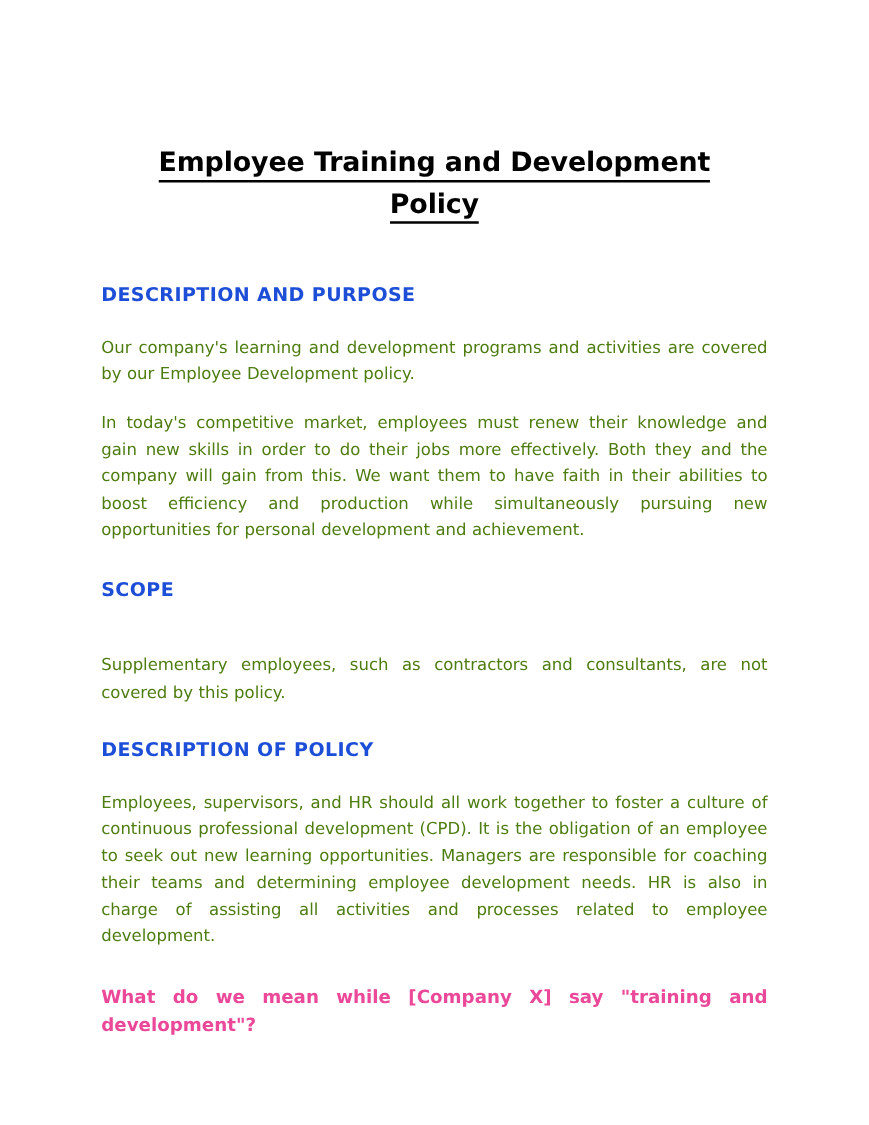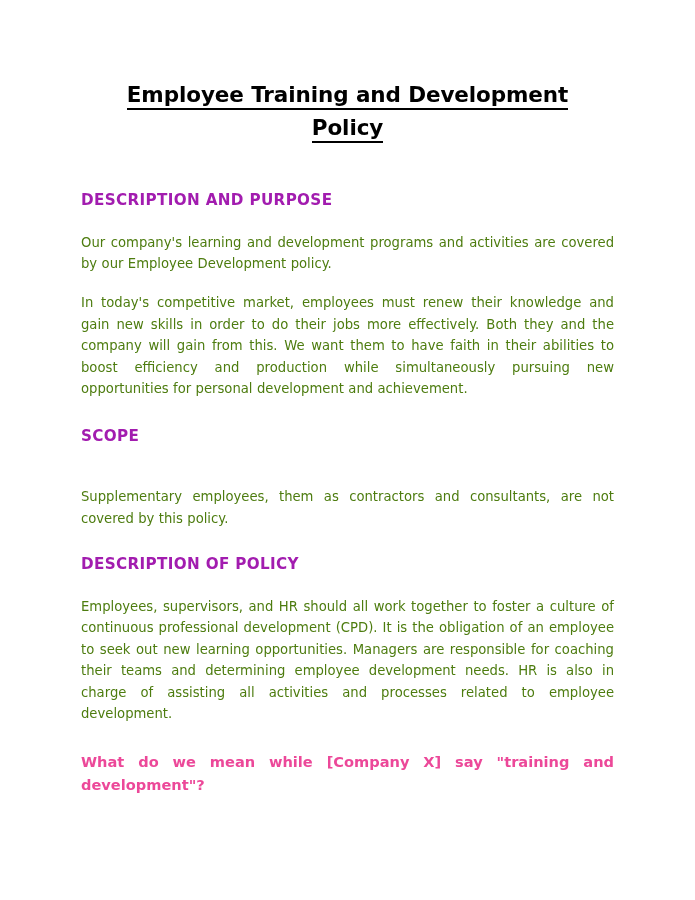--- a/index.html
+++ b/index.html
@@ -18,21 +18,21 @@
     color: #000000;
     -webkit-font-smoothing: antialiased;
     overflow: hidden;
   }
 
   .page {
     width: 695px;
     height: 900px;
     background: #ffffff;
     position: relative;
-    padding: 78px 81px 0 81px;
+    padding: 114px 81px 0 81px;
   }
 
   .doc-title {
     font-size: 21.5px;
     font-weight: bold;
     text-align: center;
     line-height: 1.55;
     letter-spacing: -0.1px;
     margin: 0 0 0 0;
     padding: 0;
@@ -48,21 +48,21 @@
 
   .spacer-after-title { height: 46px; }
 
   h2.section-heading {
     font-size: 15.2px;
     font-weight: bold;
     margin: 0;
     padding: 0;
     line-height: 1.25;
     letter-spacing: 0.35px;
-    color: #a21caf;
+    color: #1d4ed8;
   }
 
   p.body-text {
     font-size: 13.2px;
     line-height: 1.62;
     text-align: justify;
     text-justify: inter-word;
     margin: 0;
     padding: 0;
     color: #4d7c0f;
@@ -106,21 +106,21 @@
   <div class="gap-heading-para"></div>
   <p class="body-text">Our company's learning and development programs and activities are covered by our Employee Development policy.</p>
   <div class="gap-para-para"></div>
   <p class="body-text">In today's competitive market, employees must renew their knowledge and gain new skills in order to do their jobs more effectively. Both they and the company will gain from this. We want them to have faith in their abilities to boost efficiency and production while simultaneously pursuing new opportunities for personal development and achievement.</p>
 
   <div class="gap-para-heading"></div>
 
   <h2 class="section-heading">SCOPE</h2>
   <div class="gap-heading-para"></div>
   <div class="gap-para-para"></div>
-  <p class="body-text">Supplementary employees, them as contractors and consultants, are not covered by this policy.</p>
+  <p class="body-text">Supplementary employees, such as contractors and consultants, are not covered by this policy.</p>
 
   <div class="gap-para-heading-sm"></div>
 
   <h2 class="section-heading">DESCRIPTION OF POLICY</h2>
   <div class="gap-heading-para"></div>
   <p class="body-text">Employees, supervisors, and HR should all work together to foster a culture of continuous professional development (CPD). It is the obligation of an employee to seek out new learning opportunities. Managers are responsible for coaching their teams and determining employee development needs. HR is also in charge of assisting all activities and processes related to employee development.</p>
 
   <div class="gap-question"></div>
 
   <h3 class="question-heading">What do we mean while [Company X]   say "training and development"?</h3>

